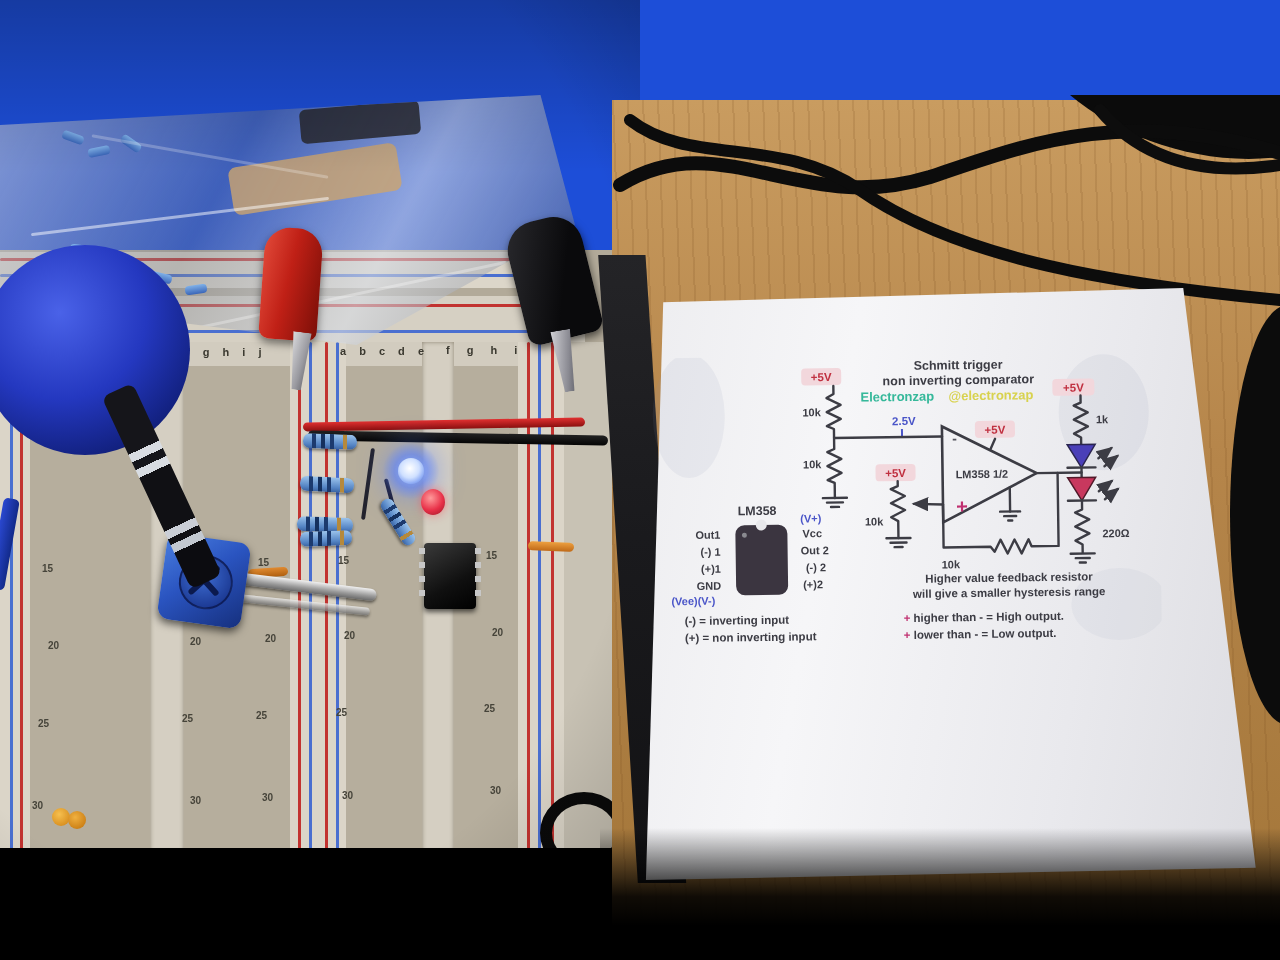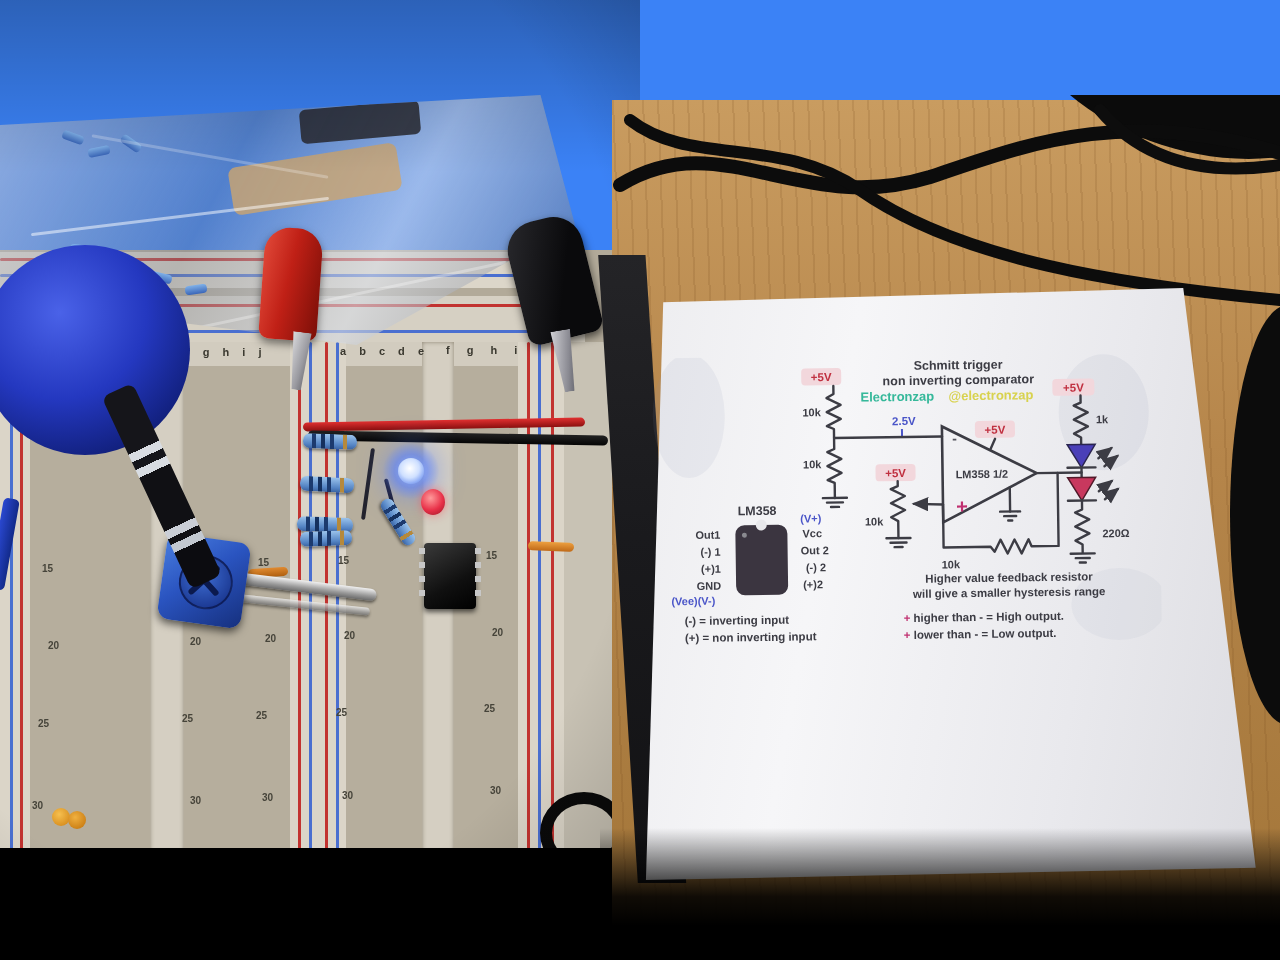--- a/index.html
+++ b/index.html
@@ -1,16 +1,16 @@
 <!DOCTYPE html>
 <html><head>
 <meta charset="utf-8">
 <style>
   html,body{margin:0;padding:0;background:#000;}
-  .stage{position:relative;width:1280px;height:960px;background:#3b82f6;overflow:hidden;
+  .stage{position:relative;width:1280px;height:960px;background:#1d4ed8;overflow:hidden;
          font-family:"Liberation Sans",sans-serif;}
   .abs{position:absolute;}
 
   
   .bench{position:absolute;left:0;top:0;width:640px;height:960px;}
   .bench-inner{position:absolute;left:0;top:0;width:100%;height:100%;filter:blur(0.4px);}
   .board{position:absolute;left:0;top:250px;width:612px;height:602px;background:#b2aa99;}
   .holes{background-image:radial-gradient(circle,#201c17 1.4px,rgba(32,28,23,.35) 2.1px,transparent 2.7px);
          background-size:12.5px 13px;background-position:4px 4px;}
   .railh{position:absolute;left:0;width:585px;background:#dcd6c9;}

